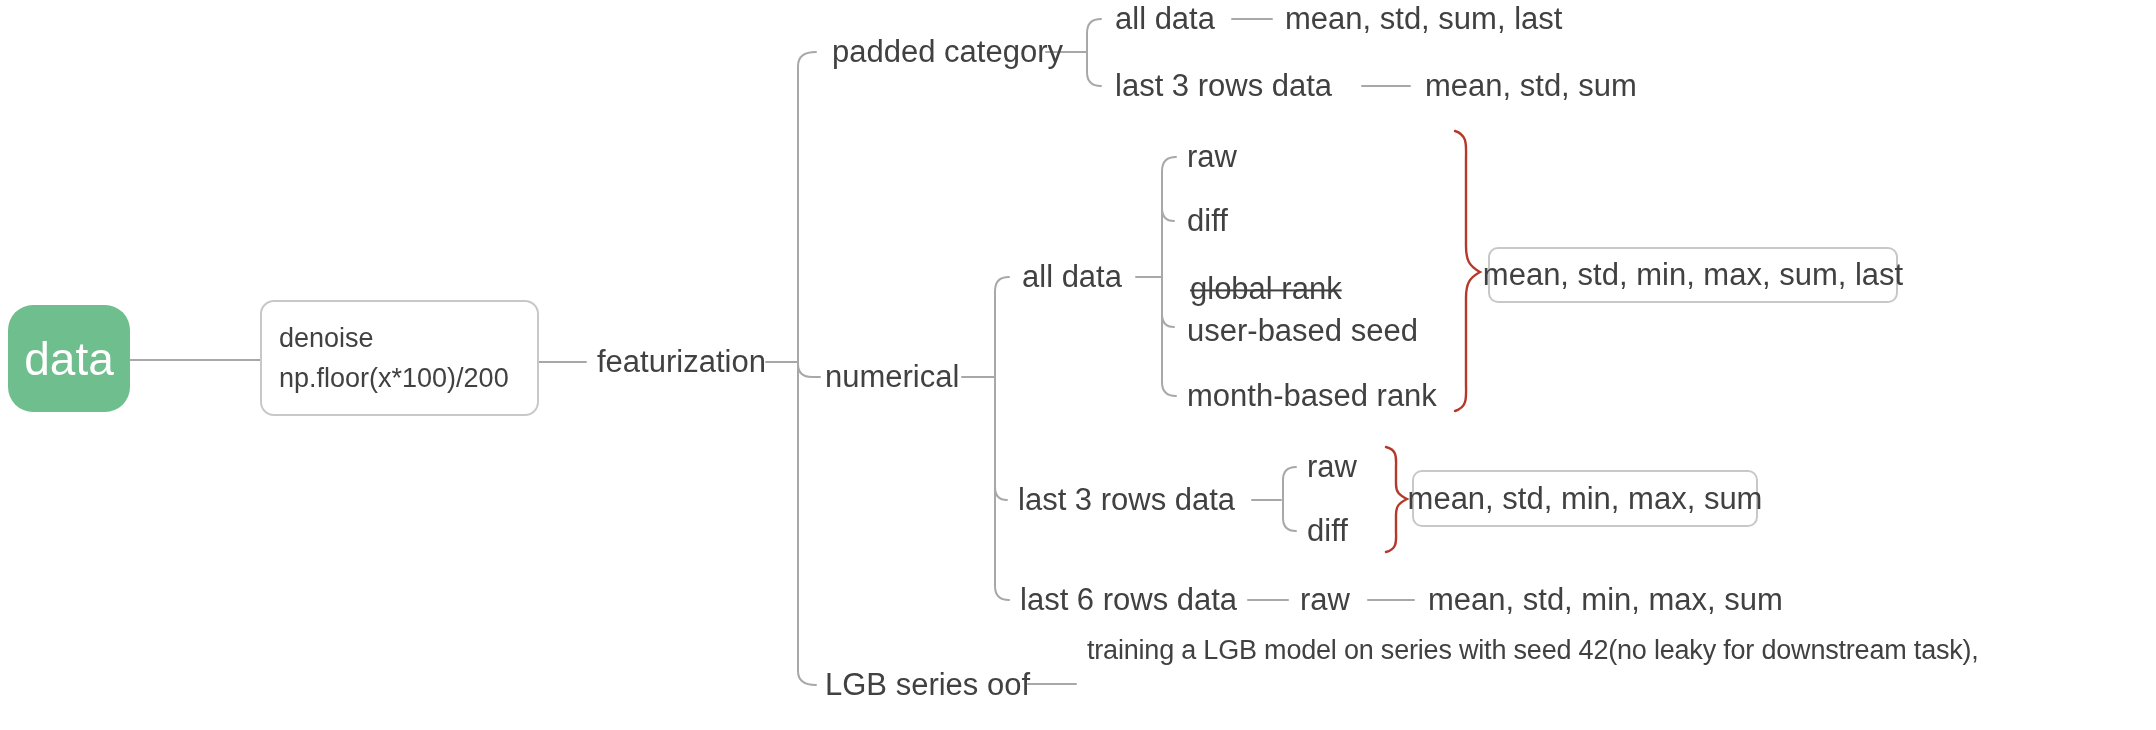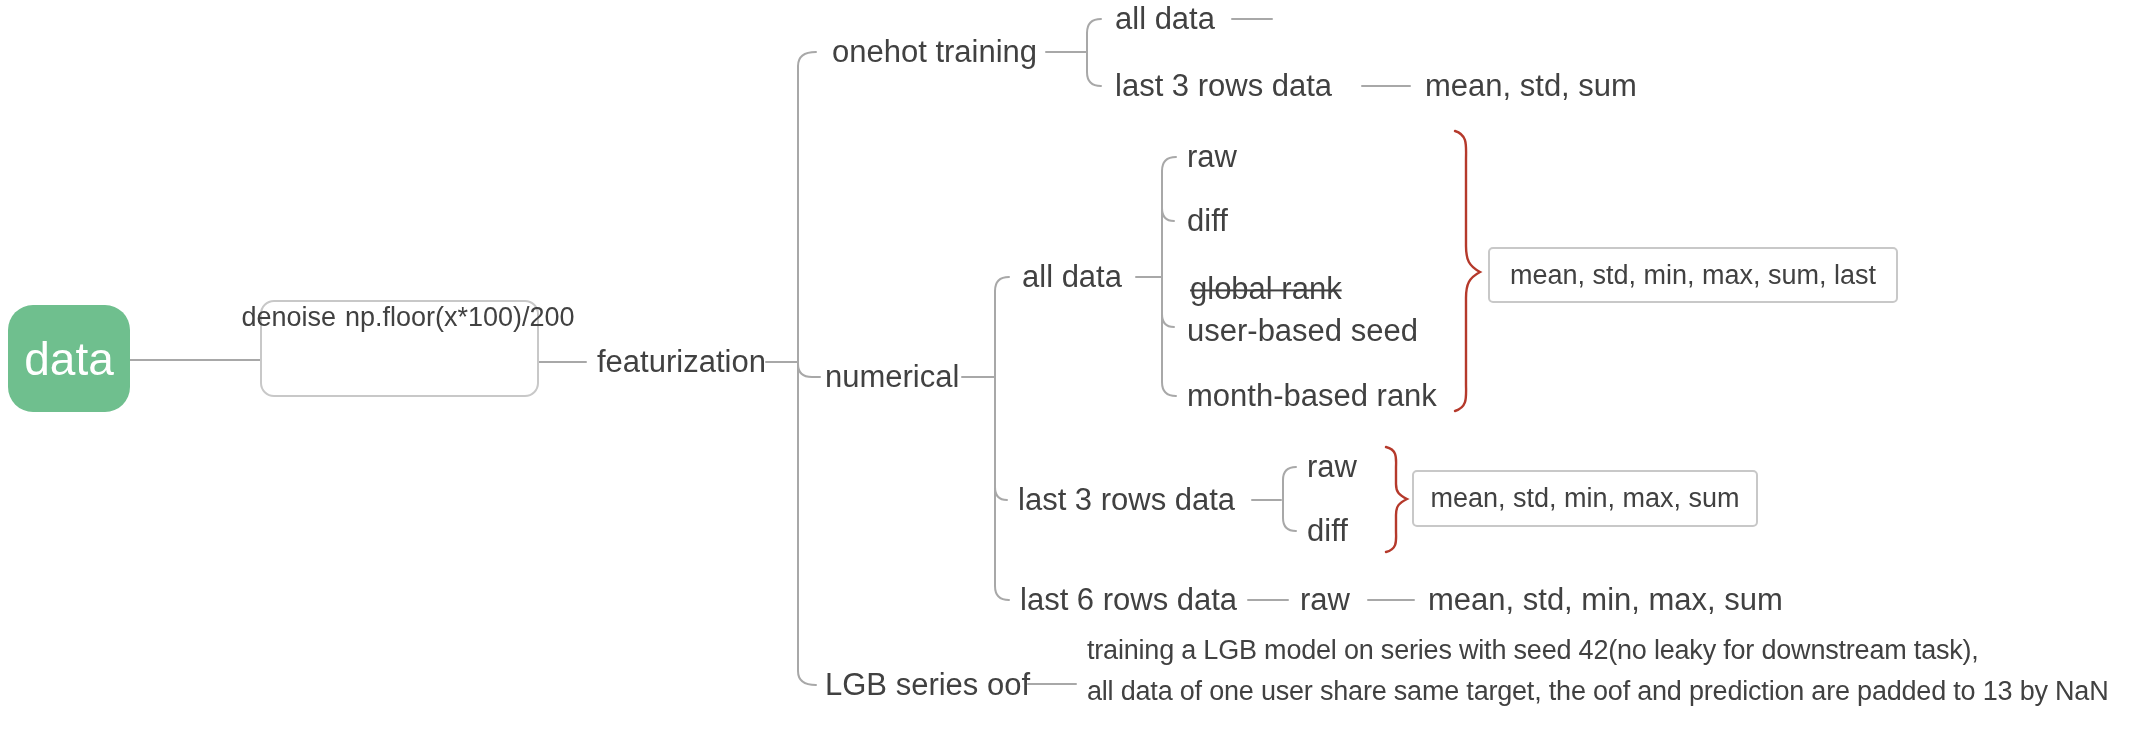--- a/index.html
+++ b/index.html
@@ -16,29 +16,29 @@
   #wires{position:absolute;left:0;top:0;width:2156px;height:730px;}
   #wires path.wire{stroke:var(--line);stroke-width:2;fill:none;stroke-linecap:round;}
   #wires path.brace{stroke:var(--red);stroke-width:2.4;fill:none;stroke-linecap:round;}
   .label{position:absolute;transform:translateY(-50%);white-space:nowrap;
          font-size:31px;color:var(--text);line-height:1.2;}
   .strike{text-decoration:line-through;text-decoration-thickness:2px;}
   .rootnode{position:absolute;left:8px;top:305px;width:122px;height:107px;
             background:var(--green);border-radius:25px;color:#ffffff;
             display:flex;align-items:center;justify-content:center;
             font-size:46px;}
-  .bigbox{position:absolute;left:260px;top:300px;width:279px;height:97px;
+  .bigbox{position:absolute;left:260px;top:300px;width:279px;height:116px;
           background:#ffffff;border:2px solid var(--border);border-radius:14px;
-          box-sizing:border-box;display:flex;flex-direction:row;
+          box-sizing:border-box;display:flex;flex-direction:column;
           justify-content:center;padding-left:17px;gap:9px;
           font-size:27px;color:var(--text);}
   .leafbox{position:absolute;background:#ffffff;border:2px solid var(--border);
-           border-radius:5px;box-sizing:border-box;
+           border-radius:10px;box-sizing:border-box;
            display:flex;align-items:center;justify-content:center;
-           font-size:27px;color:var(--text);white-space:nowrap;}
+           font-size:31px;color:var(--text);white-space:nowrap;}
   #leafbox-all-data{left:1488px;top:247px;width:410px;height:56px;}
   #leafbox-last3{left:1412px;top:470px;width:346px;height:57px;}
   .note{position:absolute;left:1087px;top:630px;font-size:27px;color:var(--text);
         line-height:41px;white-space:nowrap;letter-spacing:-0.2px;}
 </style>
 </head>
 <body>
 
 <div id="canvas">
 
@@ -80,22 +80,23 @@
 
   <div class="rootnode">data</div>
 
   <div class="bigbox">
     <div>denoise</div>
     <div>np.floor(x*100)/200</div>
   </div>
 
   <div class="label" style="left:597px;top:362px">featurization</div>
 
-  <div class="label" style="left:832px;top:52px">onehot training</div>
+  <div class="label" style="left:832px;top:52px">padded category</div>
   <div class="label" style="left:1115px;top:19px">all data</div>
+  <div class="label" style="left:1285px;top:19px">mean, std, sum, last</div>
   <div class="label" style="left:1115px;top:86px">last 3 rows data</div>
   <div class="label" style="left:1425px;top:86px">mean, std, sum</div>
 
   <div class="label" style="left:825px;top:377px">numerical</div>
 
   <div class="label" style="left:1022px;top:277px">all data</div>
   <div class="label" style="left:1187px;top:157px">raw</div>
   <div class="label" style="left:1187px;top:221px">diff</div>
   <div class="label strike" style="left:1190px;top:289px">global rank</div>
   <div class="label" style="left:1187px;top:331px">user-based seed</div>
@@ -107,16 +108,15 @@
   <div class="label" style="left:1307px;top:531px">diff</div>
   <div class="leafbox" id="leafbox-last3">mean, std, min, max, sum</div>
 
   <div class="label" style="left:1020px;top:600px">last 6 rows data</div>
   <div class="label" style="left:1300px;top:600px">raw</div>
   <div class="label" style="left:1428px;top:600px">mean, std, min, max, sum</div>
 
   <div class="label" style="left:825px;top:685px">LGB series oof</div>
   <div class="note">
     <div>training a LGB model on series with seed 42(no leaky for downstream task),</div>
-    <div>all data of one user share same target, the oof and prediction are padded to 13 by NaN</div>
   </div>
 
 </div>
 
 </body></html>

